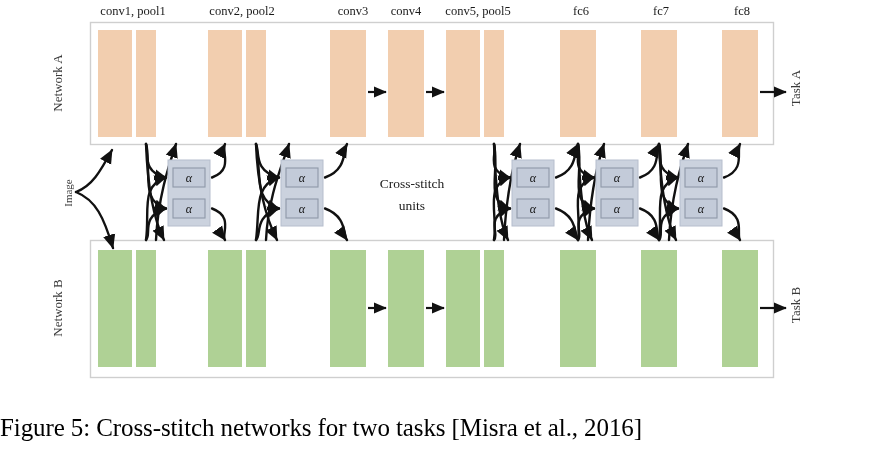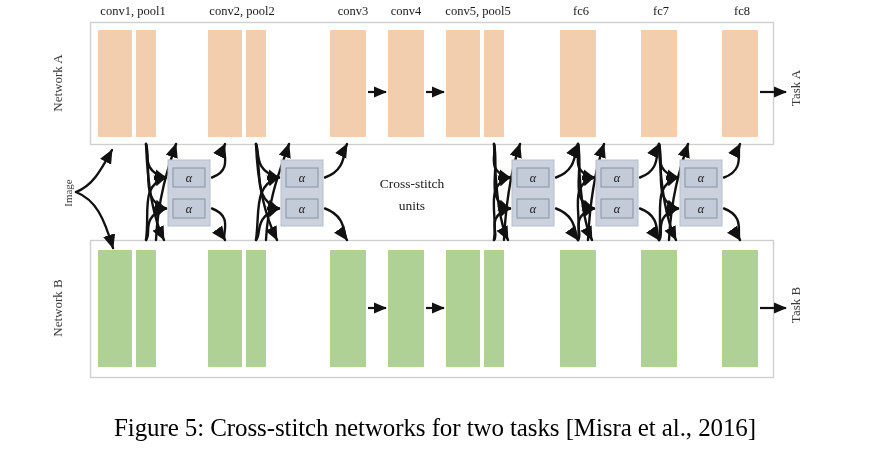--- a/index.html
+++ b/index.html
@@ -5,21 +5,21 @@
   html,body{margin:0;padding:0;background:#ffffff;}
   body{width:870px;height:458px;overflow:hidden;
        font-family:"Liberation Serif","DejaVu Serif",serif;}
   #stage{position:relative;width:768px;height:458px;}
   svg{position:absolute;left:0;top:0;}
   .colLabel{font-family:"Liberation Serif",serif;font-size:12.5px;fill:#1a1a1a;}
   .sideLabel{font-family:"Liberation Serif",serif;font-size:13px;fill:#3a3a3a;}
   .imgLabel{font-family:"Liberation Serif",serif;font-size:11px;fill:#3a3a3a;}
   .csLabel{font-family:"Liberation Serif",serif;font-size:13.5px;fill:#1a1a1a;}
   .alphaTxt{font-family:"Liberation Serif",serif;font-style:italic;font-size:12px;fill:#111;}
-  .caption{position:absolute;left:0;top:414px;width:870px;text-align:center;
+  .caption{position:absolute;left:0;top:414px;width:870px;text-align:left;
            font-family:"Liberation Serif","DejaVu Serif",serif;
            font-size:25px;color:#000;letter-spacing:-0.1px;}
 </style>
 </head>
 <body>
 
 <div id="stage">
   <svg id="diagram" width="870" height="414">
     <defs>
       <marker id="ah" markerWidth="7" markerHeight="7" refX="5.6" refY="3" orient="auto" markerUnits="strokeWidth">

